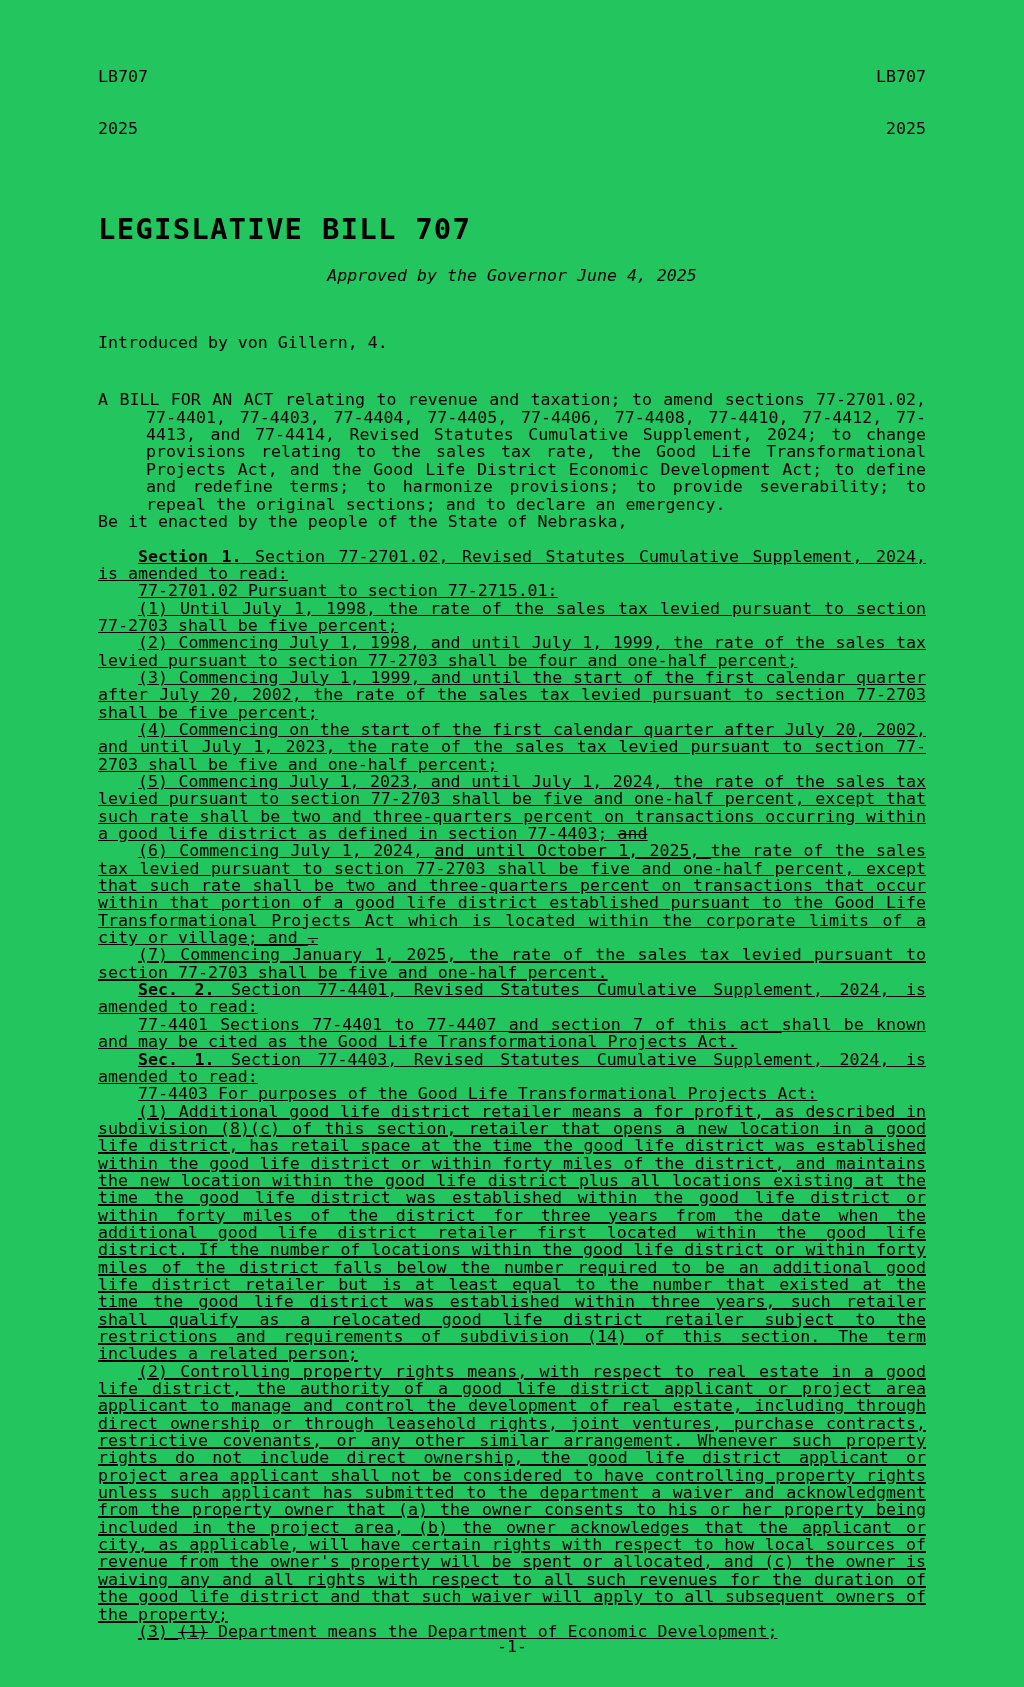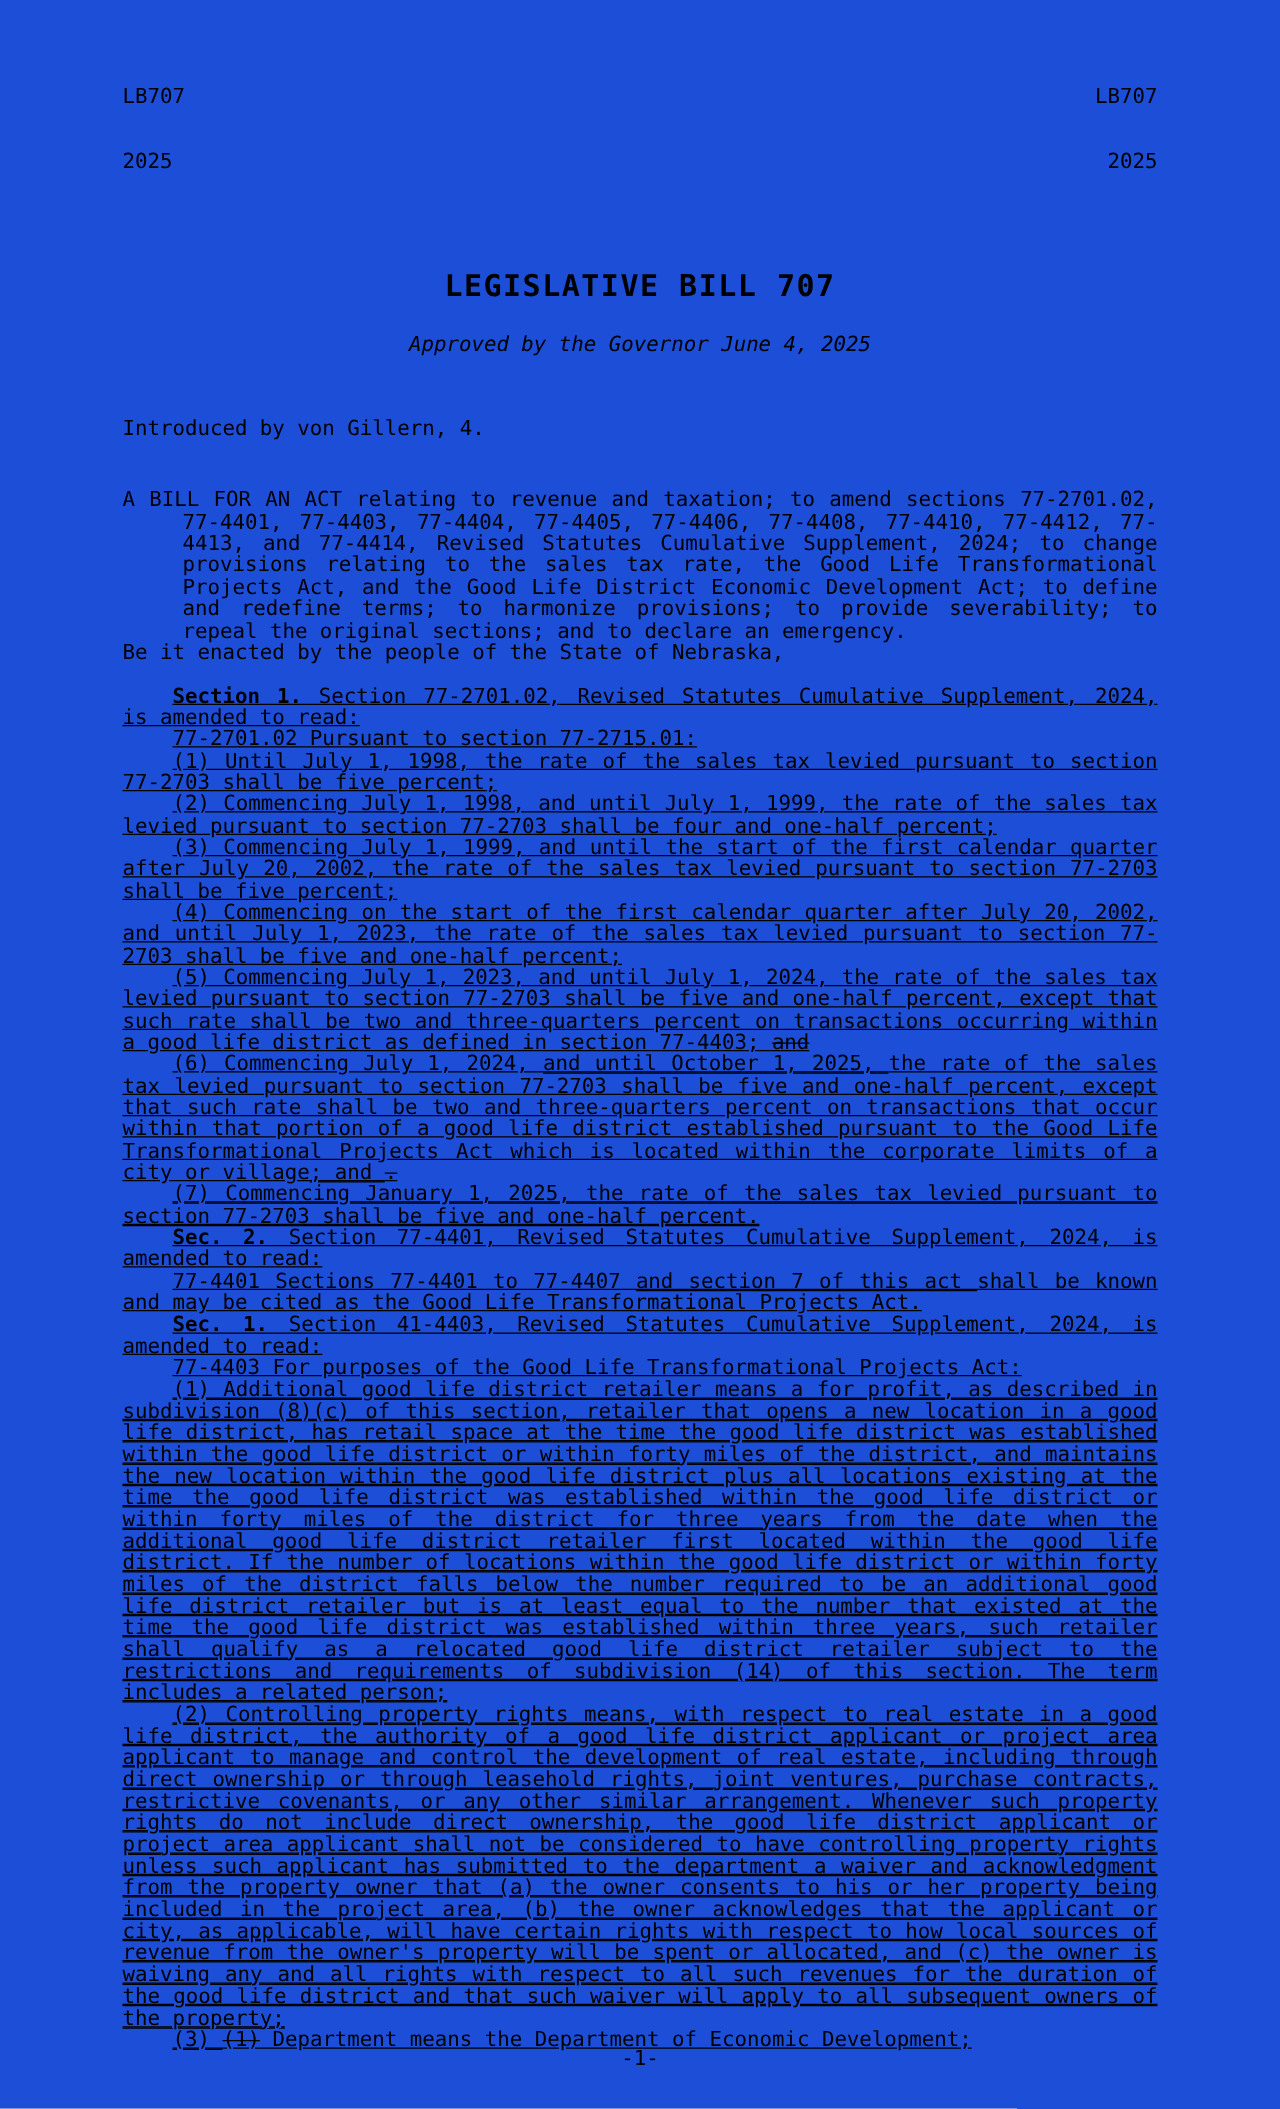--- a/index.html
+++ b/index.html
@@ -9,21 +9,21 @@
   }
   body {
     font-family: "DejaVu Sans Mono", "Liberation Mono", monospace;
     color: #000000;
   }
   #page {
     position: relative;
     width: 1024px;
     height: 1687px;
     margin: 0 auto;
-    background: #1d4ed8;
+    background: #22c55e;
     overflow: hidden;
   }
   .sheet {
     position: absolute;
     left: 98px;
     top: 0;
     width: 828px;
     font-size: 16.6px;
     line-height: 17.35px;
     letter-spacing: 0px;
@@ -36,23 +36,22 @@
   .runhead .col {
     text-align: left;
     white-space: pre;
   }
   .runhead .col.right {
     text-align: right;
   }
   .runhead .line { display: block; }
 
   .doc-title {
-    text-align: center;
     font-weight: bold;
-    font-size: 24px;
+    font-size: 29px;
     line-height: 26px;
     letter-spacing: 1.2px;
     margin-top: 44px;
   }
   .approval {
     text-align: center;
     margin-top: 25px;
     font-style: italic;
   }
   .introduced {
@@ -140,21 +139,21 @@
     <p class="para"><span>(5) Commencing July 1, 2023, and until July 1, 2024, the rate of the sales tax levied pursuant to section 77-2703 shall be five and one-half percent, except that such rate shall be two and three-quarters percent on transactions occurring within a good life district as defined in section 77-4403; </span><span class="del">and</span></p>
 
     <p class="para"><span>(6) Commencing July 1, 2024, </span><span class="ins">and until October 1, 2025, </span><span>the rate of the sales tax levied pursuant to section 77-2703 shall be five and one-half percent, except that such rate shall be two and three-quarters percent on transactions that occur within that portion of a good life district established pursuant to the Good Life Transformational Projects Act which is located within the corporate limits of a city or village</span><span class="ins">; and </span><span class="del">.</span></p>
 
     <p class="para"><span class="ins">(7) Commencing January 1, 2025, the rate of the sales tax levied pursuant to section 77-2703 shall be five and one-half percent.</span></p>
 
     <p class="para"><b>Sec. 2.</b><span> Section 77-4401, Revised Statutes Cumulative Supplement, 2024, is amended to read:</span></p>
 
     <p class="para"><span>77-4401 Sections 77-4401 to 77-4407 </span><span class="ins">and section 7 of this act </span><span>shall be known and may be cited as the Good Life Transformational Projects Act.</span></p>
 
-    <p class="para"><b>Sec. 1.</b><span> Section 41-4403, Revised Statutes Cumulative Supplement, 2024, is amended to read:</span></p>
+    <p class="para"><b>Sec. 1.</b><span> Section 77-4403, Revised Statutes Cumulative Supplement, 2024, is amended to read:</span></p>
 
     <p class="para">77-4403 For purposes of the Good Life Transformational Projects Act:</p>
 
     <p class="para"><span class="ins">(1) Additional good life district retailer means a for profit, as described in subdivision (8)(c) of this section, retailer that opens a new location in a good life district, has retail space at the time the good life district was established within the good life district or within forty miles of the district, and maintains the new location within the good life district plus all locations existing at the time the good life district was established within the good life district or within forty miles of the district for three years from the date when the additional good life district retailer first located within the good life district. If the number of locations within the good life district or within forty miles of the district falls below the number required to be an additional good life district retailer but is at least equal to the number that existed at the time the good life district was established within three years, such retailer shall qualify as a relocated good life district retailer subject to the restrictions and requirements of subdivision (14) of this section. The term includes a related person;</span></p>
 
     <p class="para"><span class="ins">(2) Controlling property rights means, with respect to real estate in a good life district, the authority of a good life district applicant or project area applicant to manage and control the development of real estate, including through direct ownership or through leasehold rights, joint ventures, purchase contracts, restrictive covenants, or any other similar arrangement. Whenever such property rights do not include direct ownership, the good life district applicant or project area applicant shall not be considered to have controlling property rights unless such applicant has submitted to the department a waiver and acknowledgment from the property owner that (a) the owner consents to his or her property being included in the project area, (b) the owner acknowledges that the applicant or city, as applicable, will have certain rights with respect to how local sources of revenue from the owner's property will be spent or allocated, and (c) the owner is waiving any and all rights with respect to all such revenues for the duration of the good life district and that such waiver will apply to all subsequent owners of the property;</span></p>
 
     <p class="para"><span class="ins">(3) </span><span class="del">(1)</span><span> Department means the Department of Economic Development;</span></p>
 
   </div>

